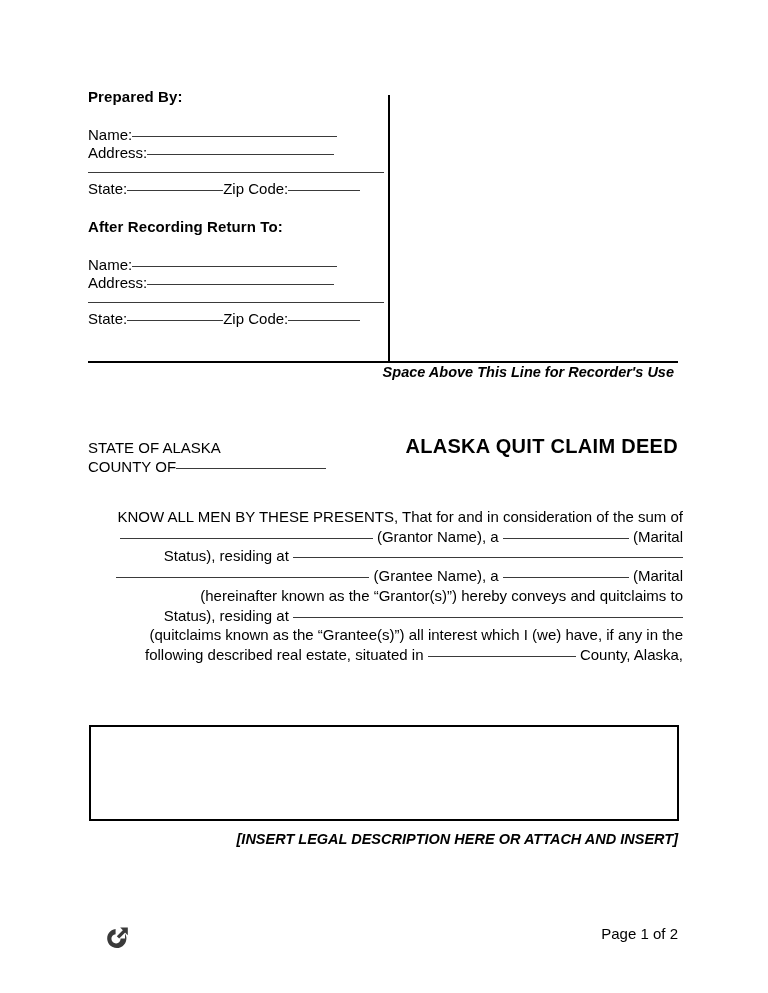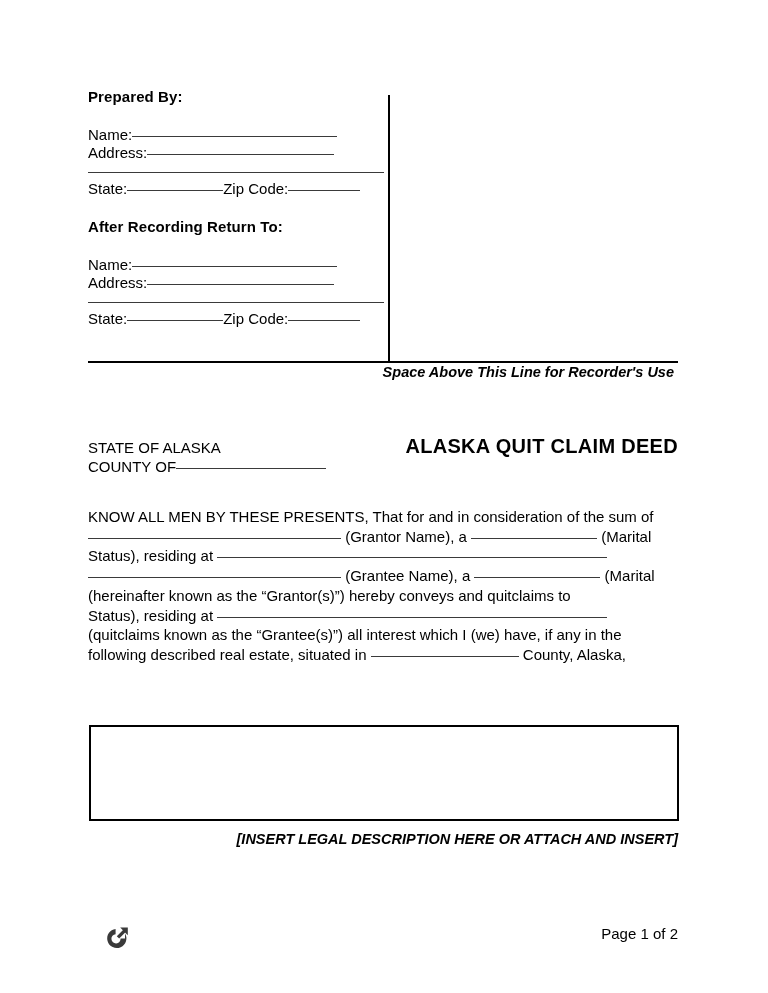--- a/index.html
+++ b/index.html
@@ -122,20 +122,21 @@
   .rule.county { width: 150px; }
 
   
   .body-text {
     position: absolute;
     left: 88px;
     top: 507px;
     width: 595px;
     font-size: 15px;
     line-height: 19.7px;
+    text-align: right;
   }
   .body-text .ln { white-space: nowrap; display: block; }
   .rule.amt-words { width: 253px; }
   .rule.amt-digits { width: 148px; }
   .rule.party-name { width: 253px; }
   .rule.marital { width: 126px; }
   .rule.residing { width: 390px; }
   .rule.county-in { width: 148px; }
 
   

